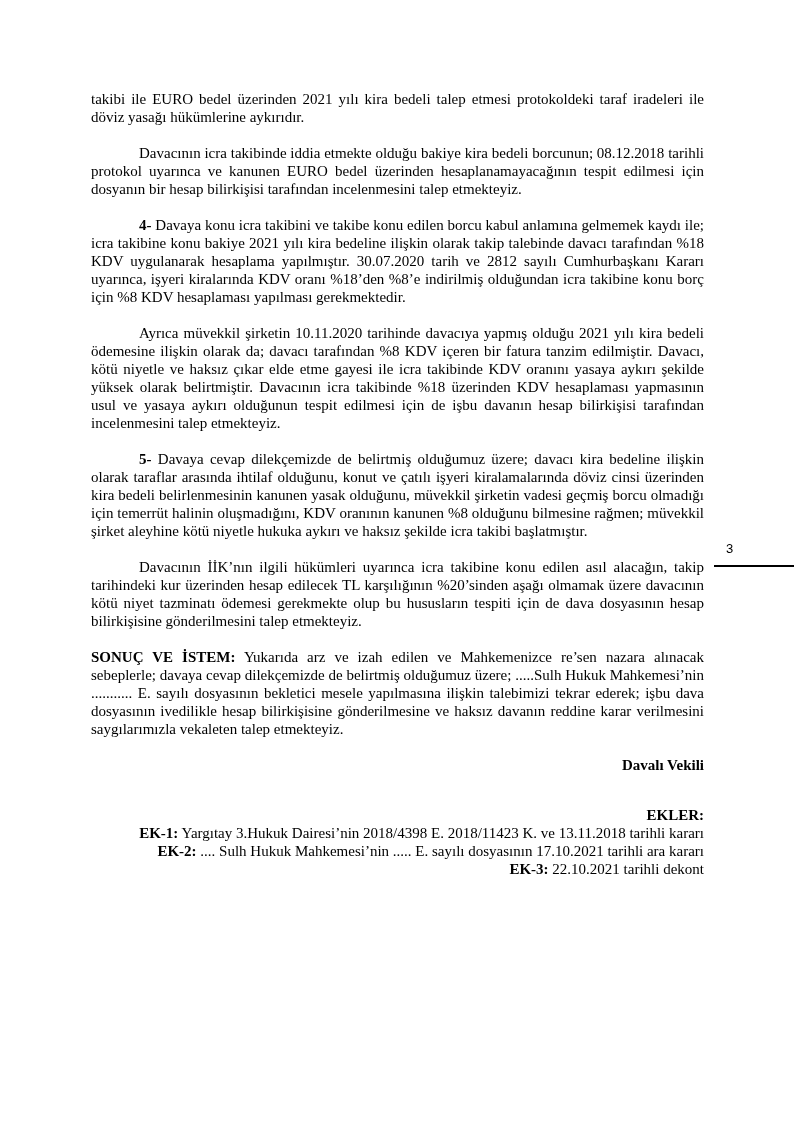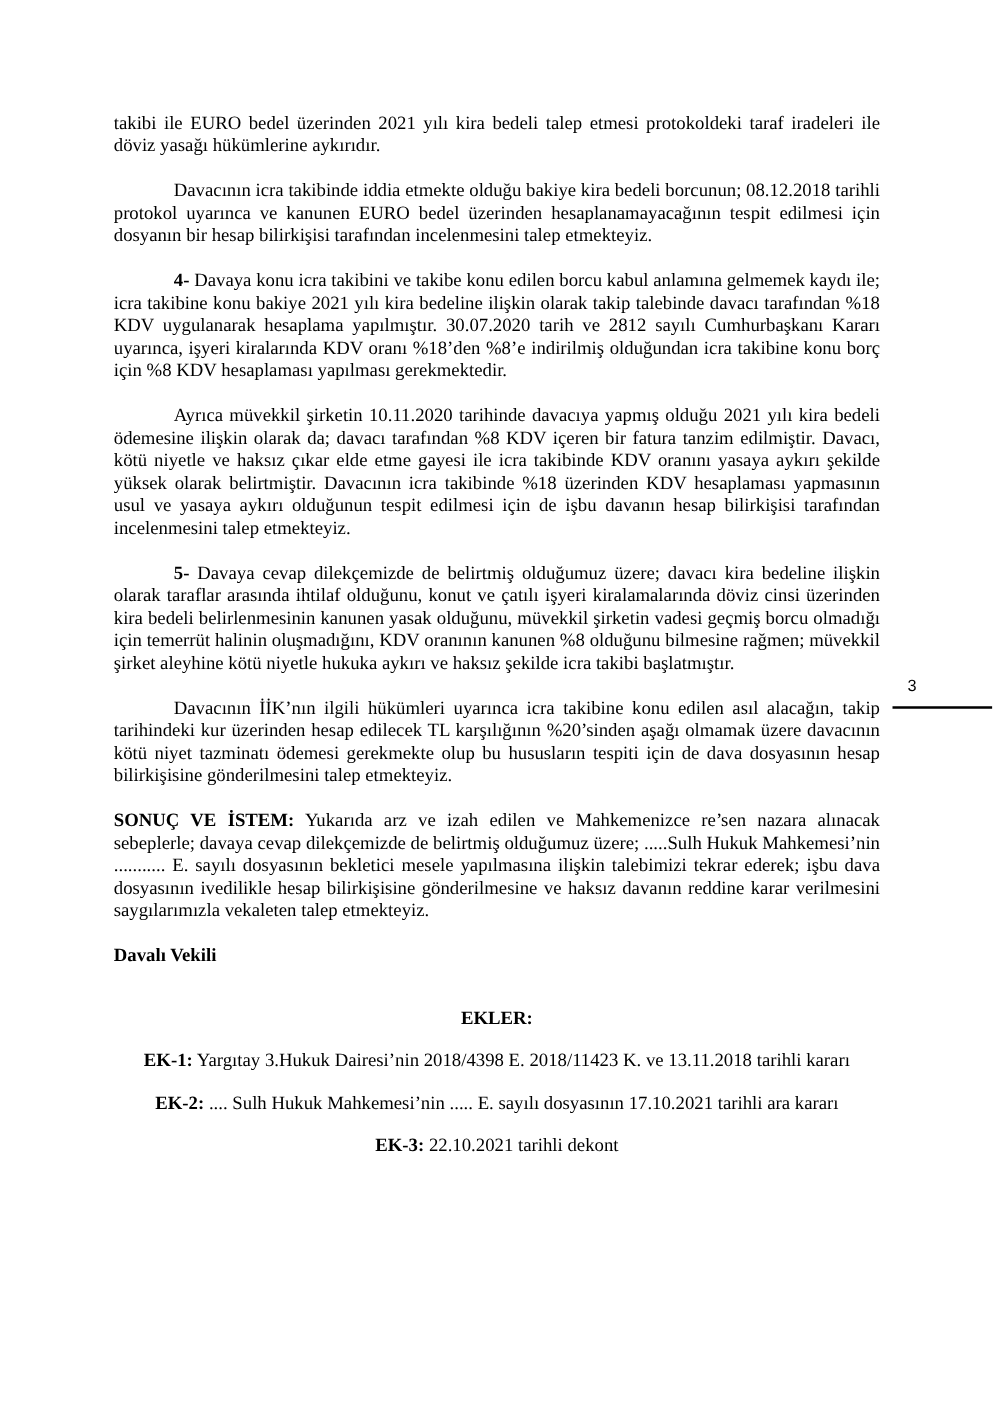--- a/index.html
+++ b/index.html
@@ -29,32 +29,32 @@
     text-align: justify;
   }
   .para.indent {
     text-indent: 48px;
   }
   .bold {
     font-weight: bold;
   }
   .signature {
     margin-top: 0;
-    text-align: left;
+    text-align: right;
     font-weight: bold;
   }
   .signature p {
     margin: 0;
   }
   .attachments {
     margin-top: 32px;
   }
   .attachments p {
-    margin: 16px;
-    text-align: center;
+    margin: 0;
+    text-align: right;
   }
   .page-marker {
     position: absolute;
     left: 714px;
     top: 541px;
     width: 80px;
     height: 26px;
     border-bottom: 2px solid #000000;
     font-family: "Liberation Sans", "DejaVu Sans", sans-serif;
     font-size: 13px;

